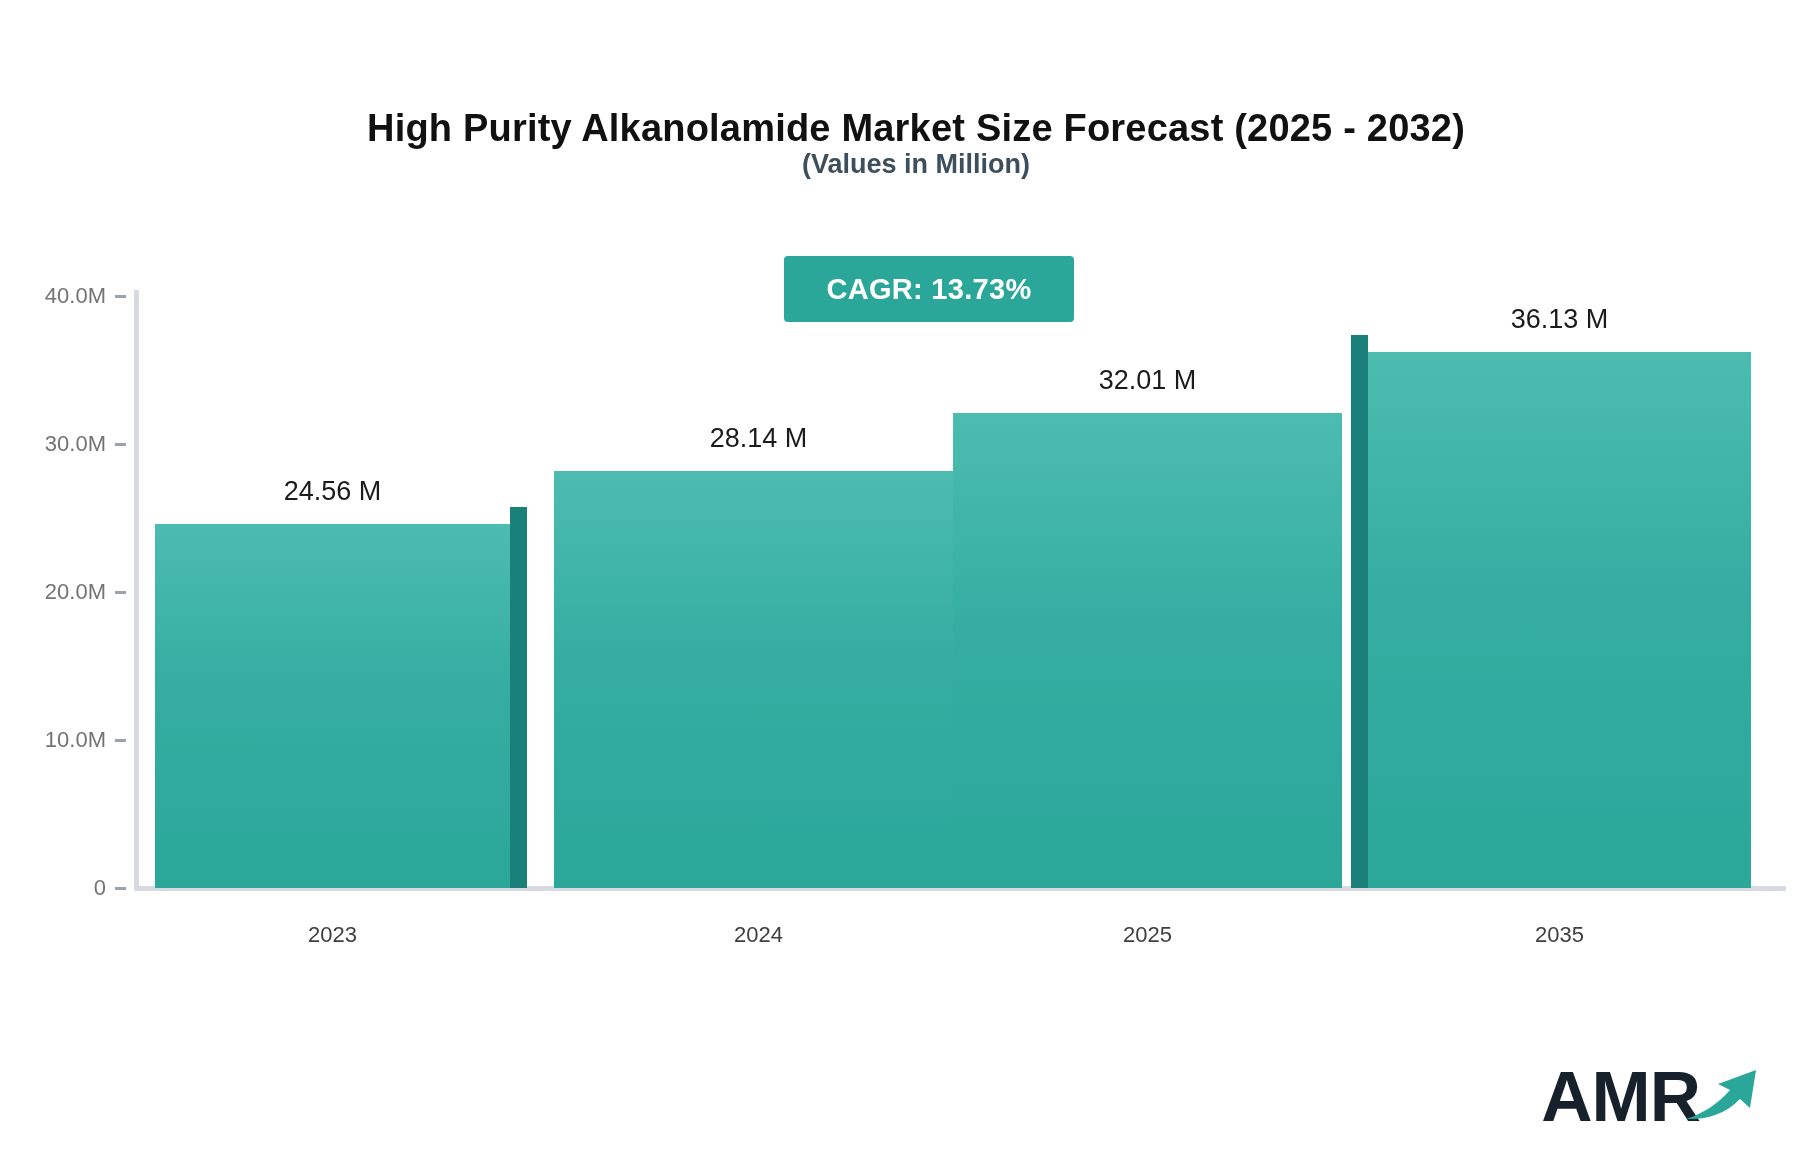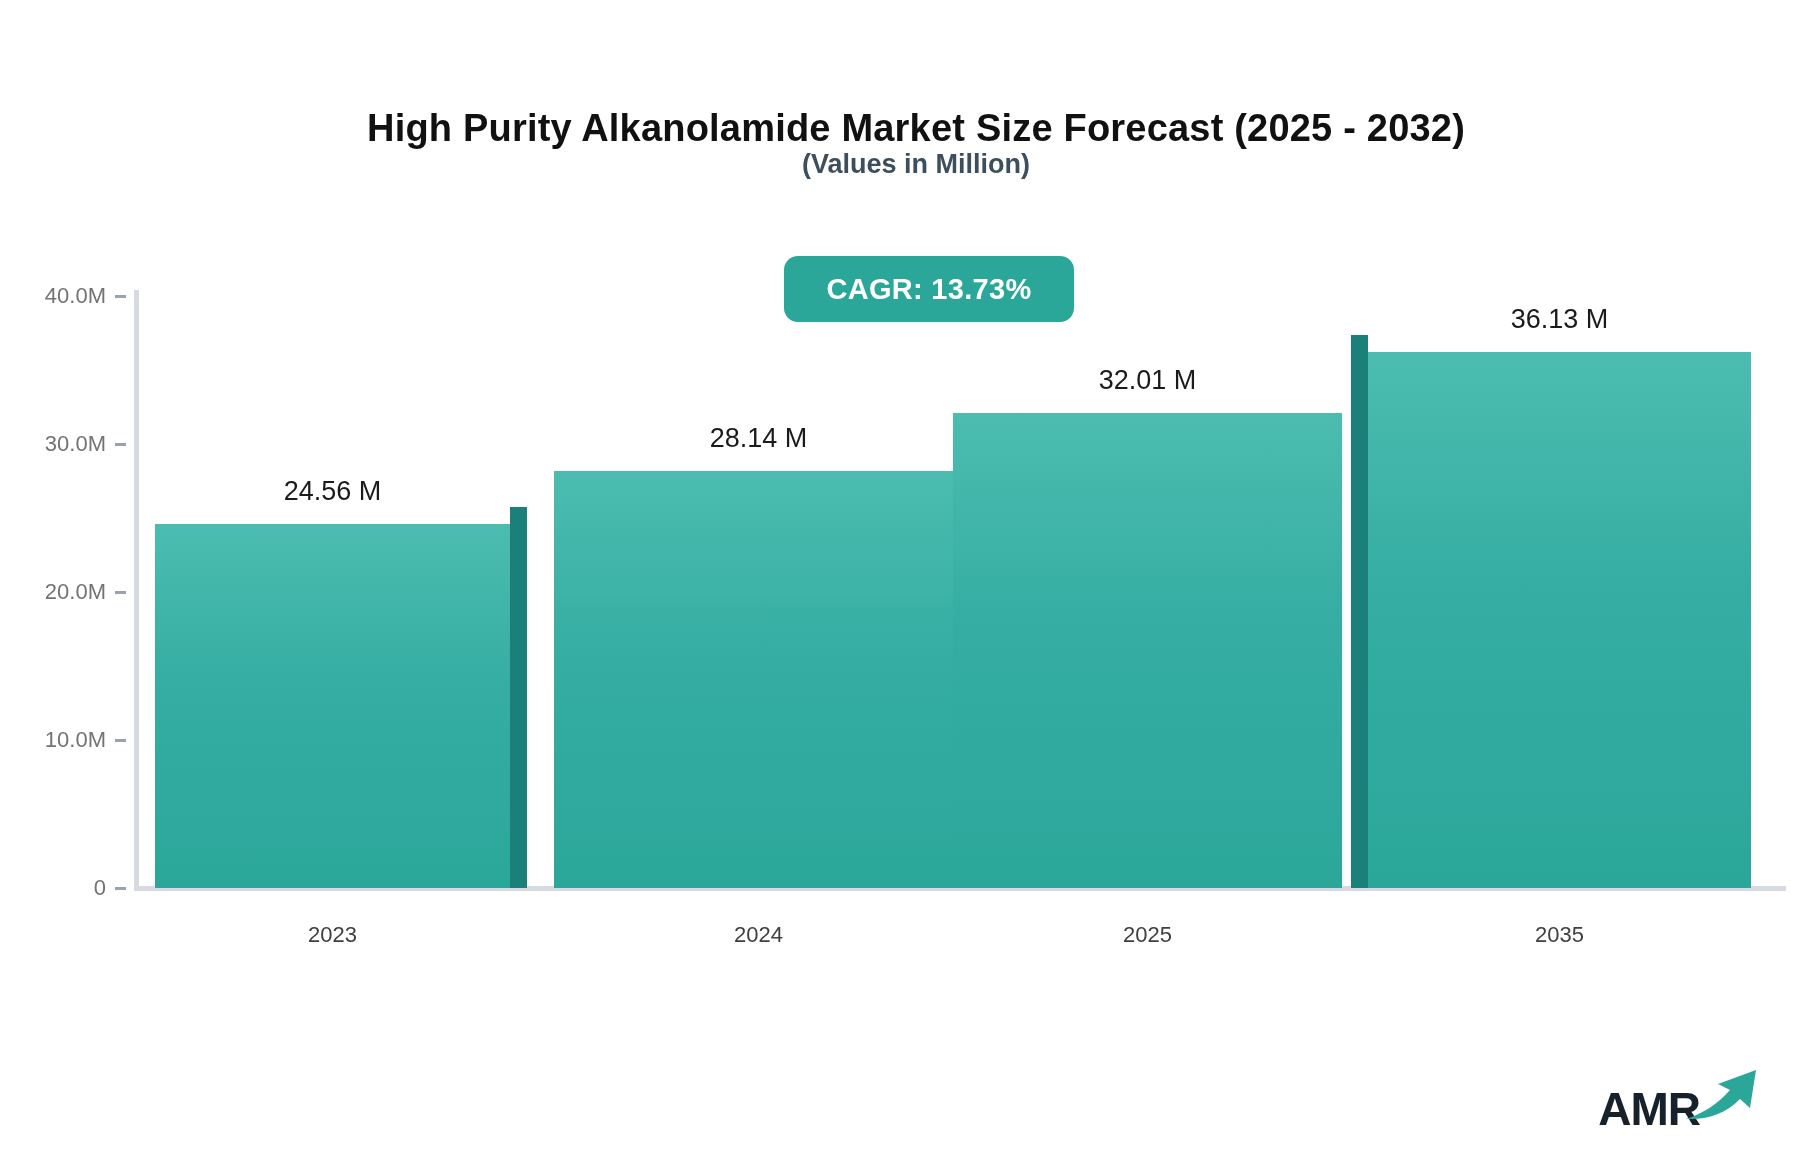--- a/index.html
+++ b/index.html
@@ -46,21 +46,21 @@
     line-height: 1.1;
   }
 
   
   .cagr-badge {
     position: absolute;
     top: 256px;
     left: 784px;
     width: 290px;
     height: 66px;
-    border-radius: 14px;
+    border-radius: 4px;
     background: #2ba79a;
     color: #ffffff;
     font-size: 29px;
     font-weight: bold;
     display: flex;
     align-items: center;
     justify-content: center;
     letter-spacing: 0.3px;
     z-index: 6;
   }
@@ -166,21 +166,21 @@
 
   
   .logo {
     position: absolute;
     right: 38px;
     bottom: 24px;
     display: flex;
     align-items: flex-end;
   }
   .logo-text {
-    font-size: 46px;
+    font-size: 71px;
     font-weight: bold;
     color: #17212b;
     letter-spacing: -1px;
     line-height: 1;
   }
   .logo-arrow {
     margin-left: -16px;
     margin-bottom: 6px;
   }
 </style>

